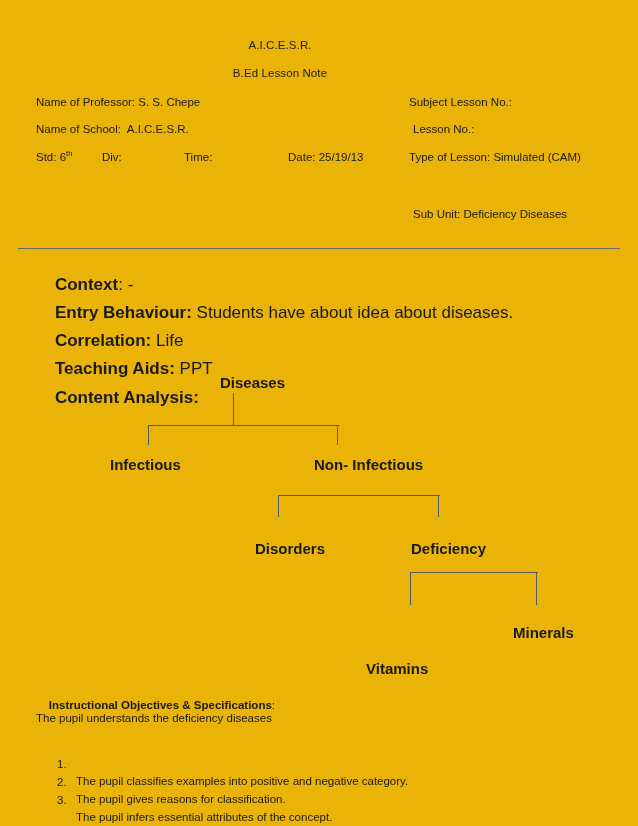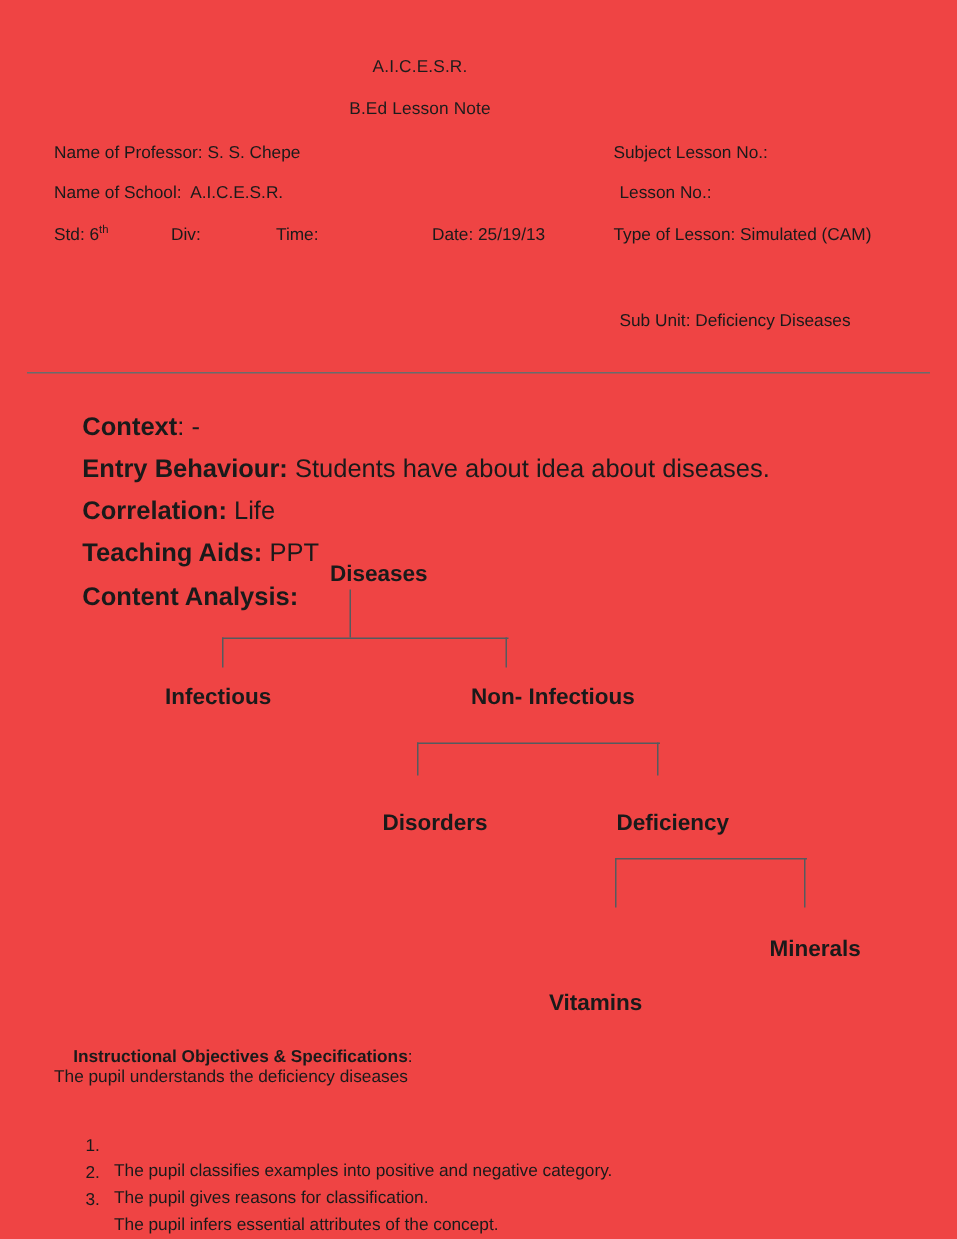--- a/index.html
+++ b/index.html
@@ -12,21 +12,21 @@
     height: 826px;
     position: relative;
     font-family: "Liberation Sans", sans-serif;
     color: #1a1a1a;
     overflow: hidden;
   }
   .page {
     position: relative;
     width: 638px;
     height: 826px;
-    background: #ef4444;
+    background: #eab308;
   }
   .abs { position: absolute; }
 
   
   .doc-title {
     left: 0;
     width: 560px;
     text-align: center;
     font-size: 11.5px;
     line-height: 14px;
@@ -51,21 +51,21 @@
     position: absolute;
     left: 288px;
     white-space: pre;
   }
   .col-right {
     position: absolute;
     left: 409px;
     white-space: pre;
   }
   .col-right.indent { left: 413px; }
-  .tab-div { position: absolute; left: 114px; text-align: right; }
+  .tab-div { position: absolute; left: 102px; text-align: right; }
   .tab-time { position: absolute; left: 168px; margin-left: 16px; }
   sup {
     font-size: 7.5px;
     vertical-align: super;
     line-height: 0;
   }
 
   
   .divider {
     left: 18px;

